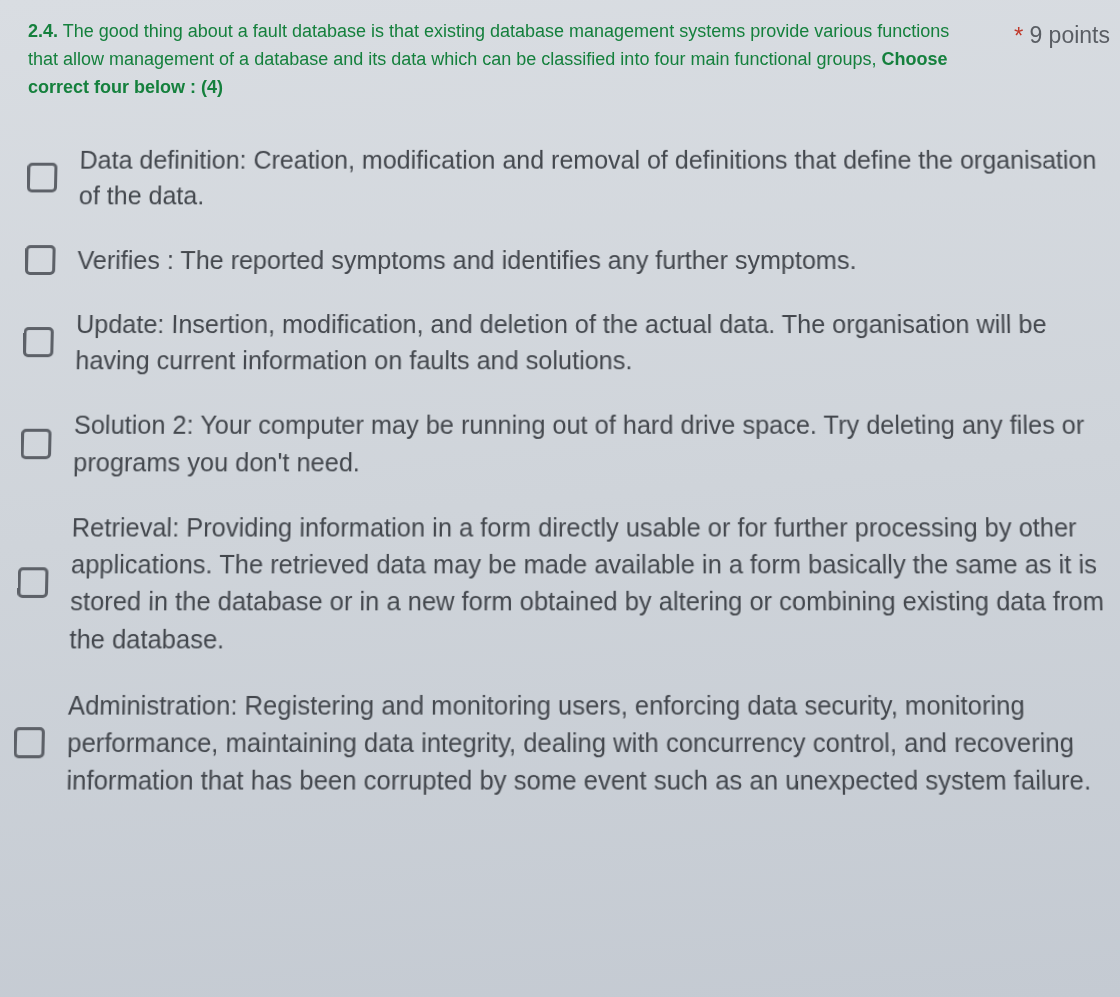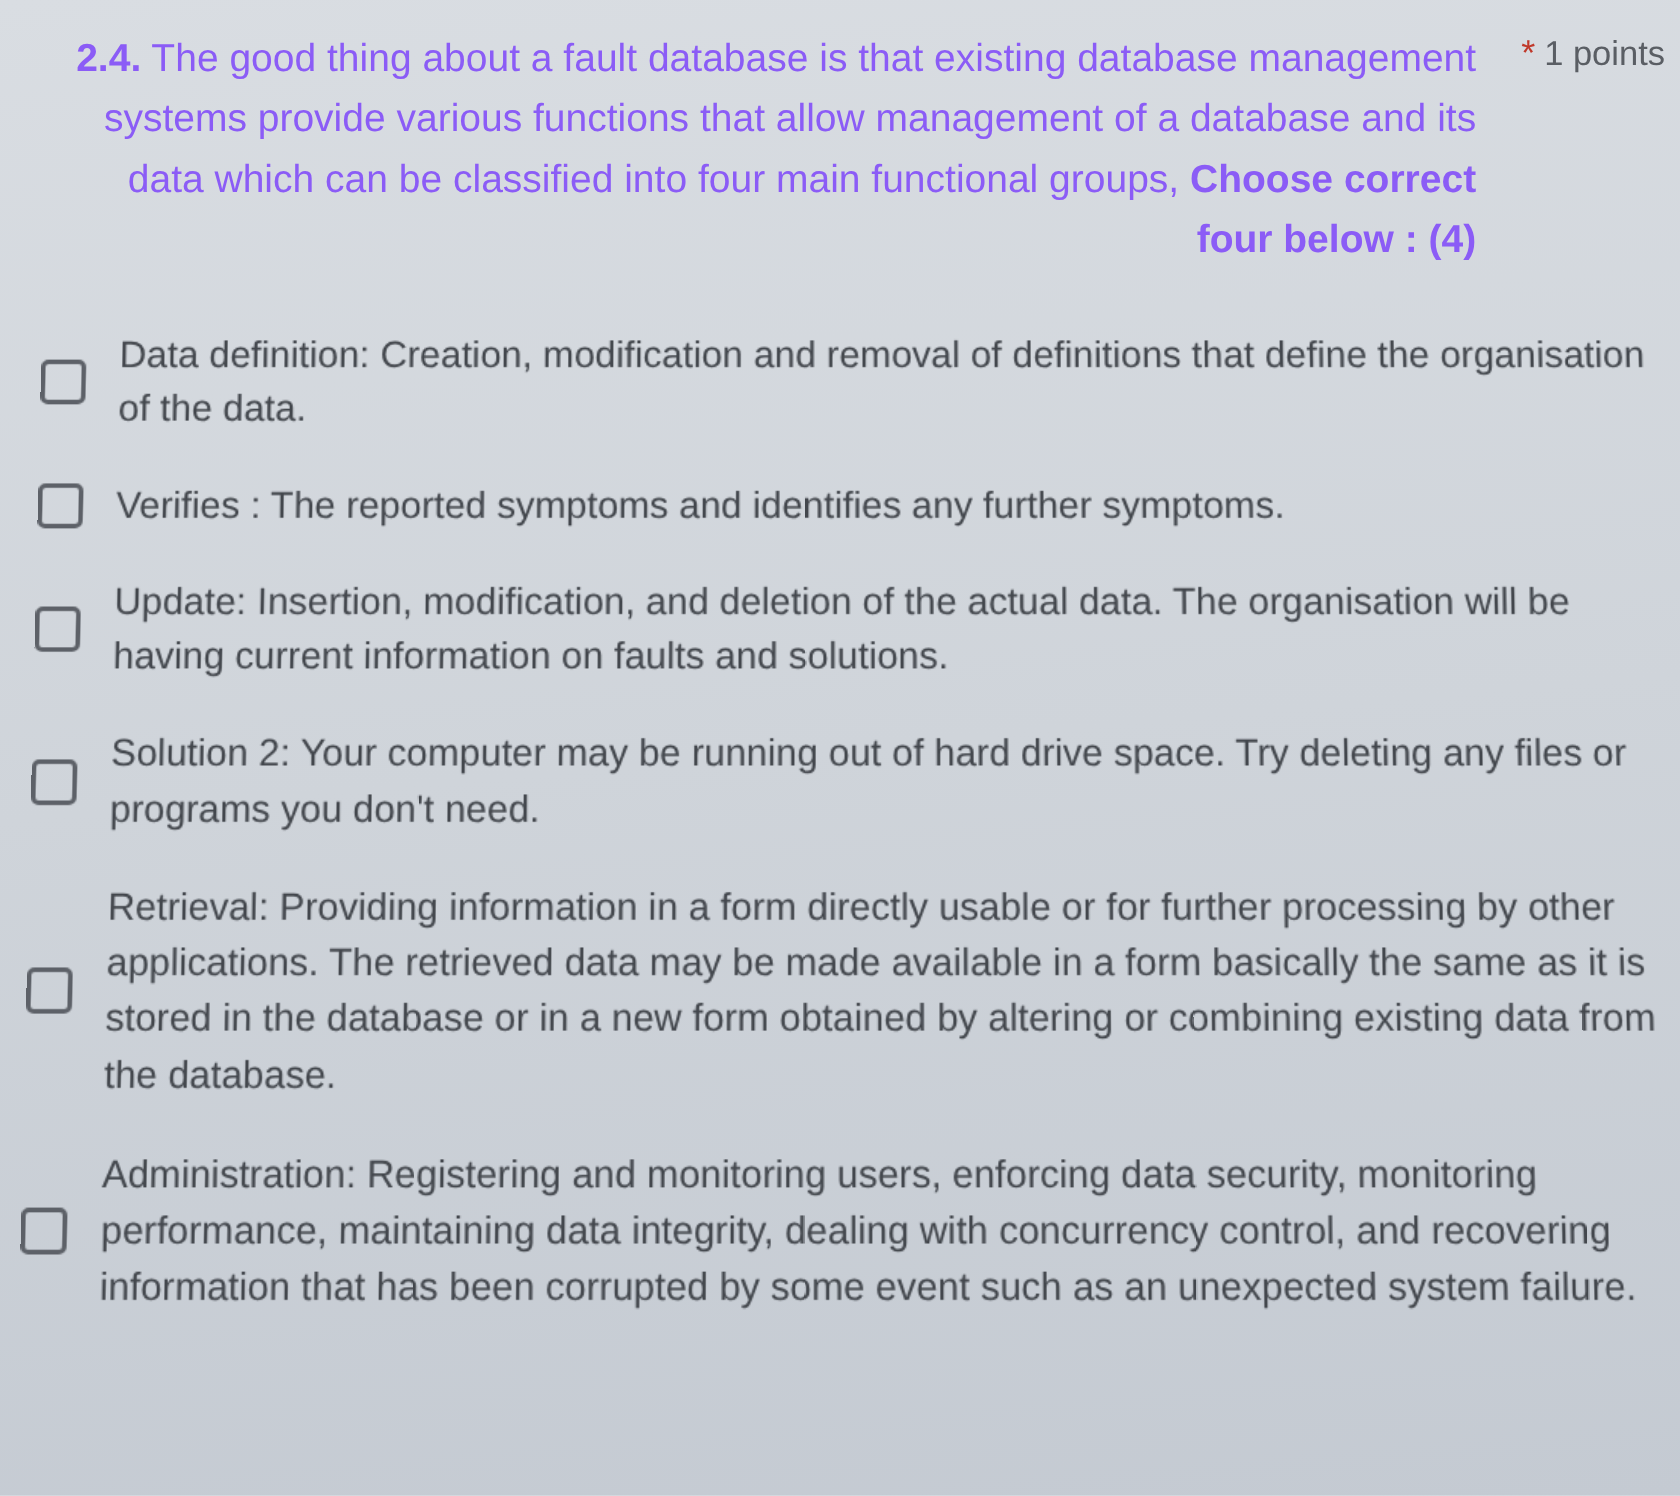--- a/index.html
+++ b/index.html
@@ -16,26 +16,25 @@
     box-sizing: border-box;
     perspective: 1200px;
   }
   .header-row {
     display: flex;
     justify-content: space-between;
     align-items: flex-start;
     gap: 30px;
   }
   .question-title {
-    font-size: 26px;
+    font-size: 18px;
     line-height: 1.55;
-    color: #8b5cf6;
+    color: #15803d;
     flex: 1;
     margin-bottom: 40px;
-    text-align: right;
   }
   .q-number {
     font-weight: bold;
   }
   .q-bold {
     font-weight: bold;
   }
   .points-block {
     white-space: nowrap;
     font-size: 23px;
@@ -80,21 +79,21 @@
 </head>
 <body>
 
 <div class="container">
 
   <div class="header-row">
     <div class="question-title">
       <span class="q-number">2.4.</span><span> The good thing about a fault database is that existing database management systems provide various functions that allow management of a database and its data which can be classified into four main functional groups, </span><span class="q-bold">Choose correct four below :</span><span class="q-bold">   (4)</span>
     </div>
     <div class="points-block">
-      <span class="required-star">*</span><span>1 points</span>
+      <span class="required-star">*</span><span>9 points</span>
     </div>
   </div>
 
   <div class="options">
 
     <div class="option-row">
       <div class="checkbox"></div>
       <div class="option-label">Data definition: Creation, modification and removal of definitions that define the organisation of the data.</div>
     </div>
 

